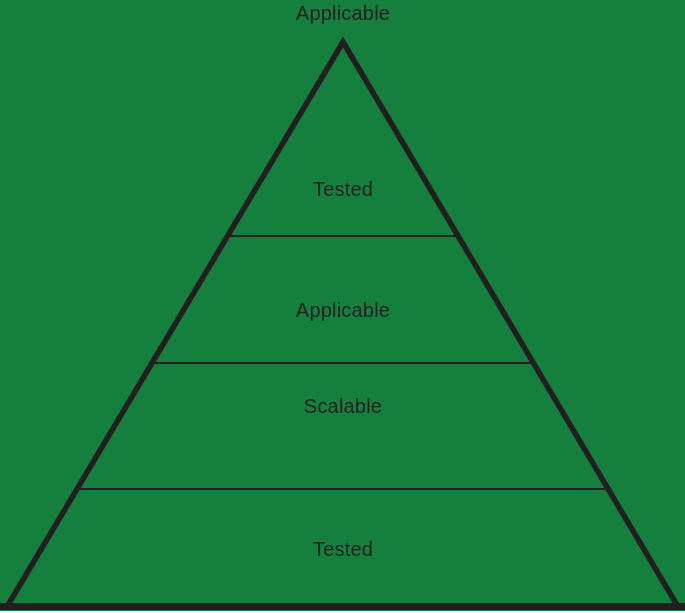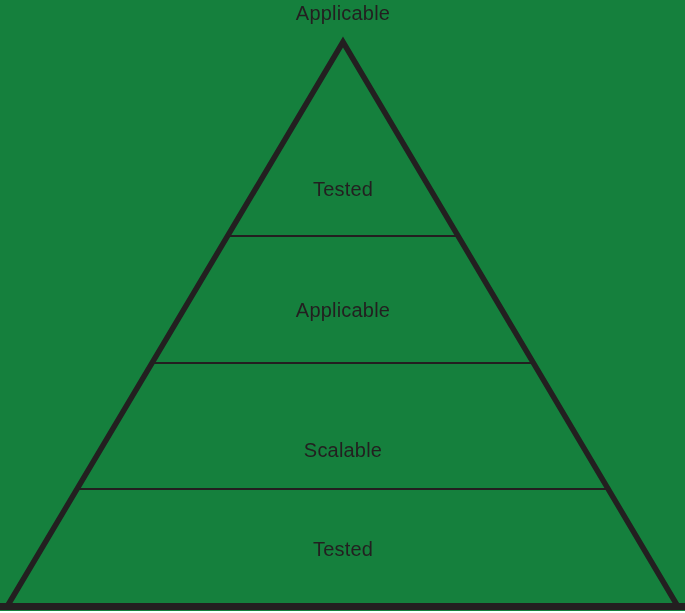--- a/index.html
+++ b/index.html
@@ -31,21 +31,21 @@
     transform: translate(-50%, -50%);
     font-size: 20px;
     line-height: 1;
     color: #231f20;
     white-space: nowrap;
     letter-spacing: 0.2px;
   }
   .lbl-apex      { top: 13px;  }
   .lbl-level-0   { top: 189px; }
   .lbl-level-1   { top: 310px; }
-  .lbl-level-2   { top: 450px; }
+  .lbl-level-2   { top: 406px; }
   .lbl-level-3   { top: 549px; }
 </style>
 </head>
 <body>
 
 <div class="stage">
 
   <svg width="685" height="613" viewBox="0 0 685 613" aria-hidden="true">
 
     <polyline points="8,605 343,42 677,605" fill="none" stroke-width="5.5" stroke-miterlimit="12" stroke-linejoin="miter" stroke="#231f20"></polyline>

